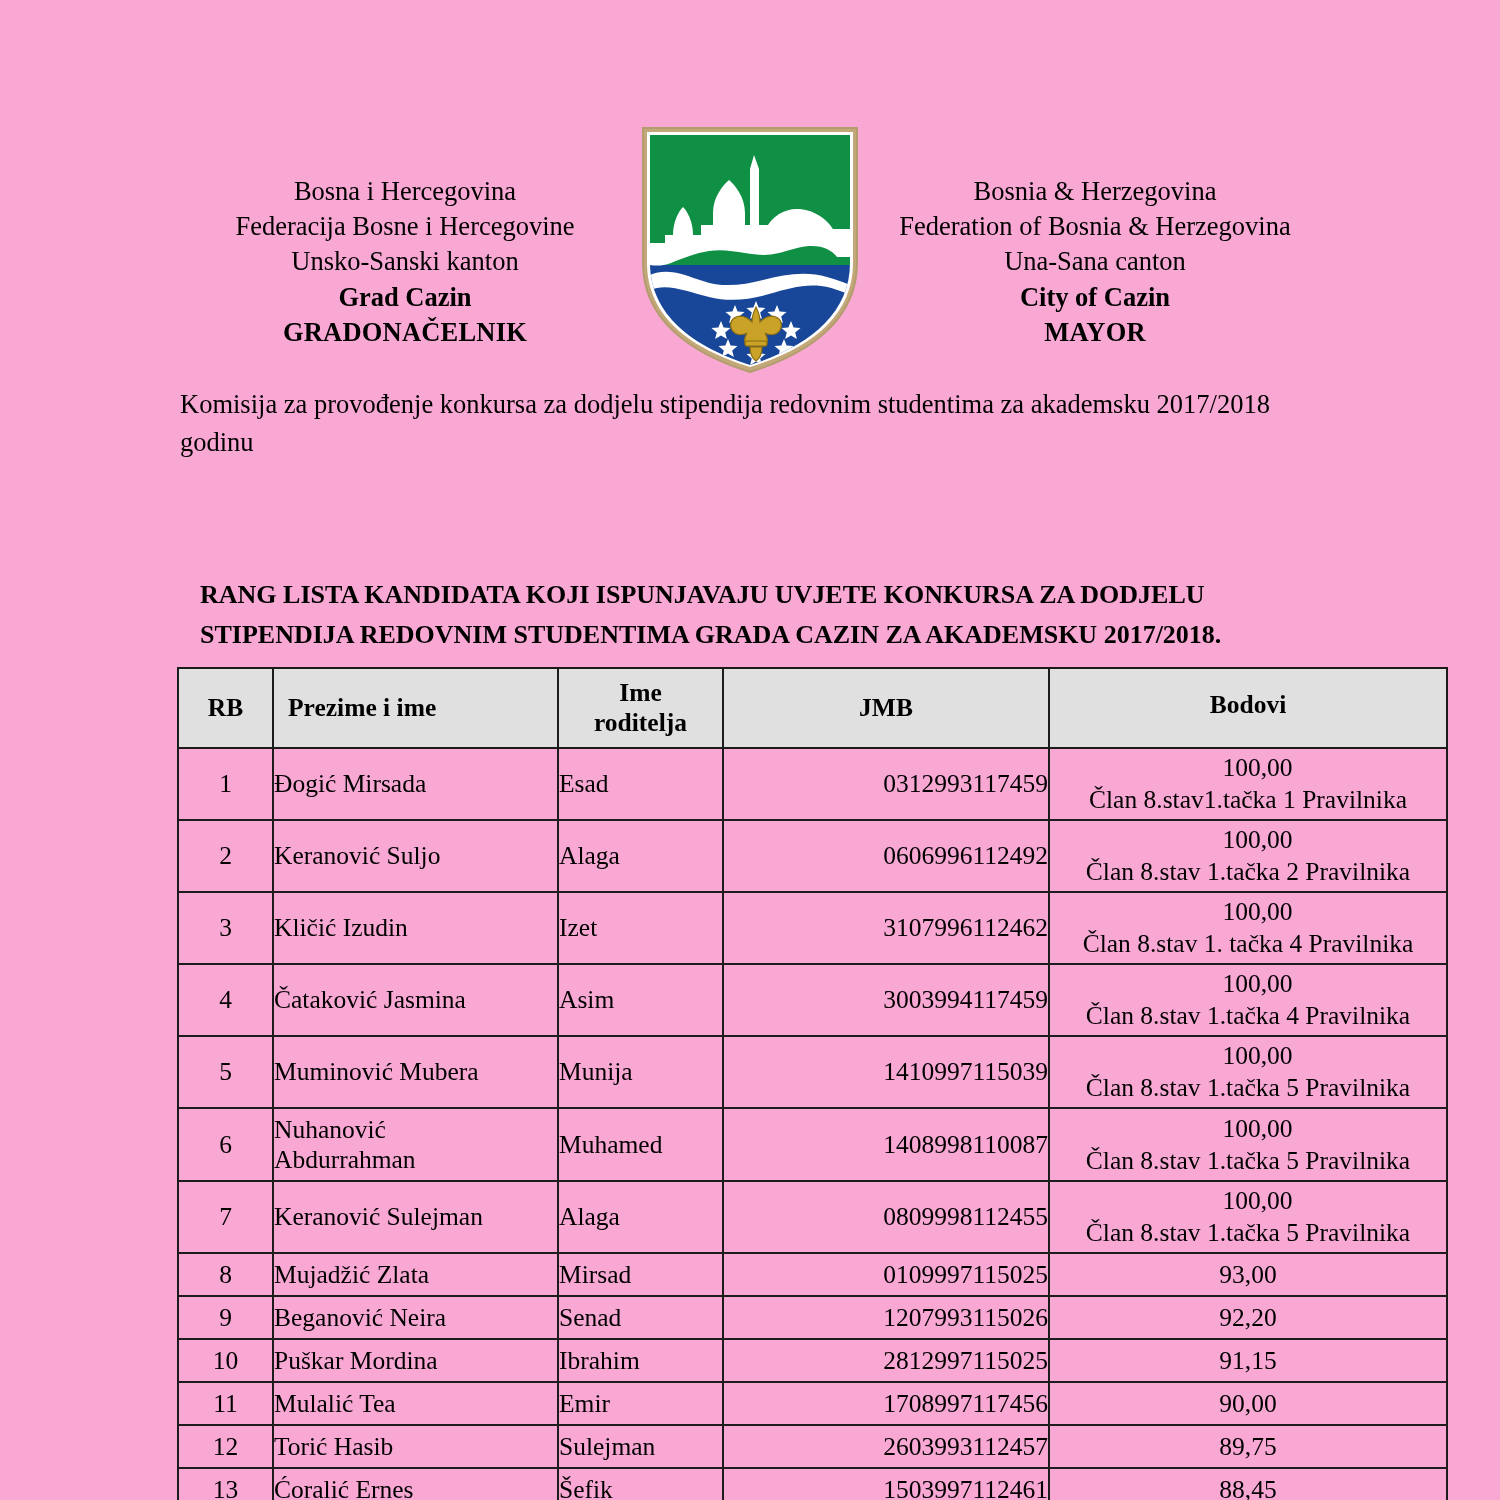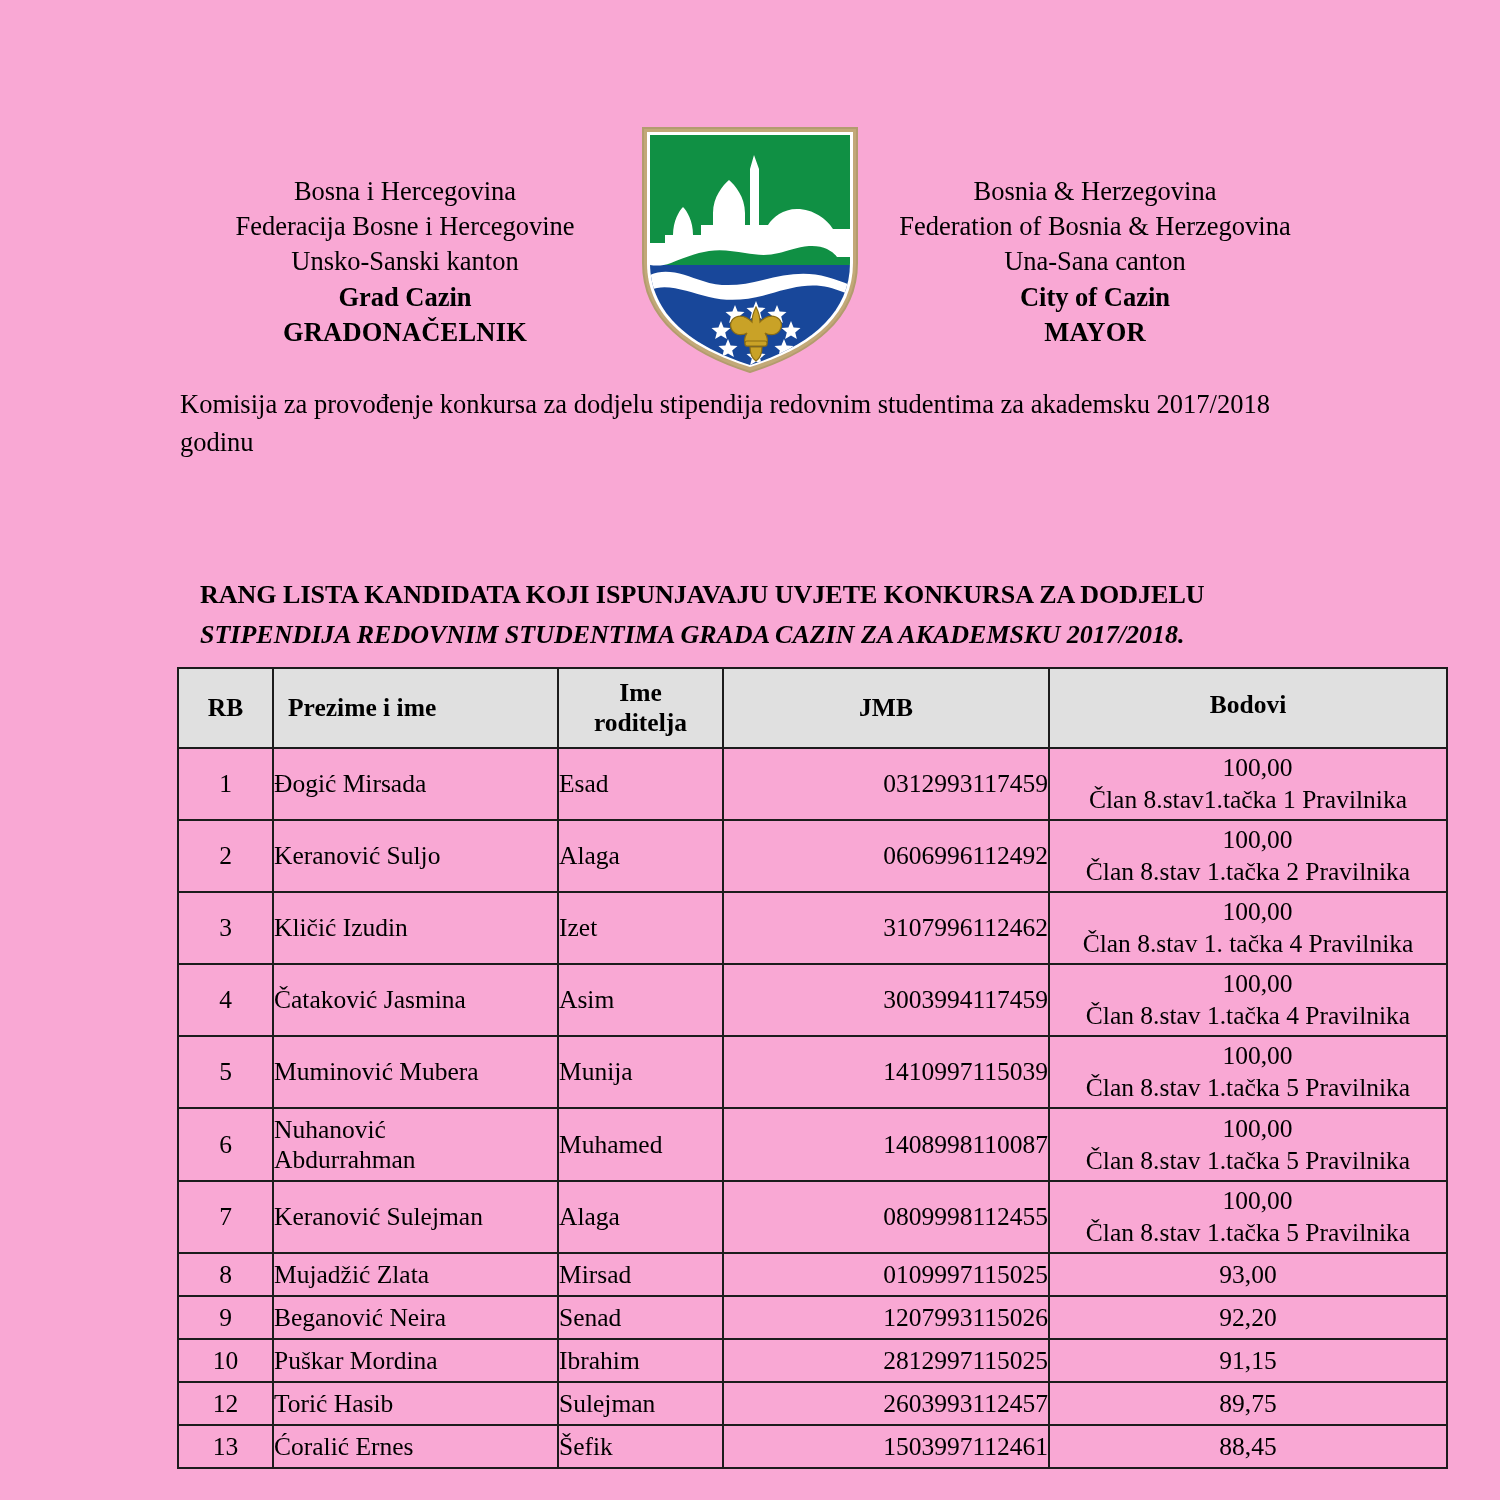--- a/index.html
+++ b/index.html
@@ -69,21 +69,21 @@
   .doctitle {
     position: absolute;
     top: 575px;
     left: 200px;
     width: 1140px;
     font-size: 26px;
     font-weight: bold;
     line-height: 1.52;
     text-align: left;
   }
-  .doctitle .l2 { display: block; font-style: italic; }
+  .doctitle .l2 { display: block; }
 
   
   .tbl-wrap {
     position: absolute;
     top: 667px;
     left: 177px;
     width: 1259px;
   }
   table.rang {
     border-collapse: collapse;
@@ -409,20 +409,31 @@
             <td class="name">
               <span class="nm">Puškar Mordina</span>
             </td>
             <td class="parent">Ibrahim</td>
             <td class="jmb">2812997115025</td>
             <td class="bod">
               <span class="pts-only">91,15</span>
             </td>
           </tr>
           <tr class="r-short">
+            <td class="rb">11</td>
+            <td class="name">
+              <span class="nm">Mulalić Tea</span>
+            </td>
+            <td class="parent">Emir</td>
+            <td class="jmb">1708997117456</td>
+            <td class="bod">
+              <span class="pts-only">90,00</span>
+            </td>
+          </tr>
+          <tr class="r-short">
             <td class="rb">12</td>
             <td class="name">
               <span class="nm">Torić Hasib</span>
             </td>
             <td class="parent">Sulejman</td>
             <td class="jmb">2603993112457</td>
             <td class="bod">
               <span class="pts-only">89,75</span>
             </td>
           </tr>

